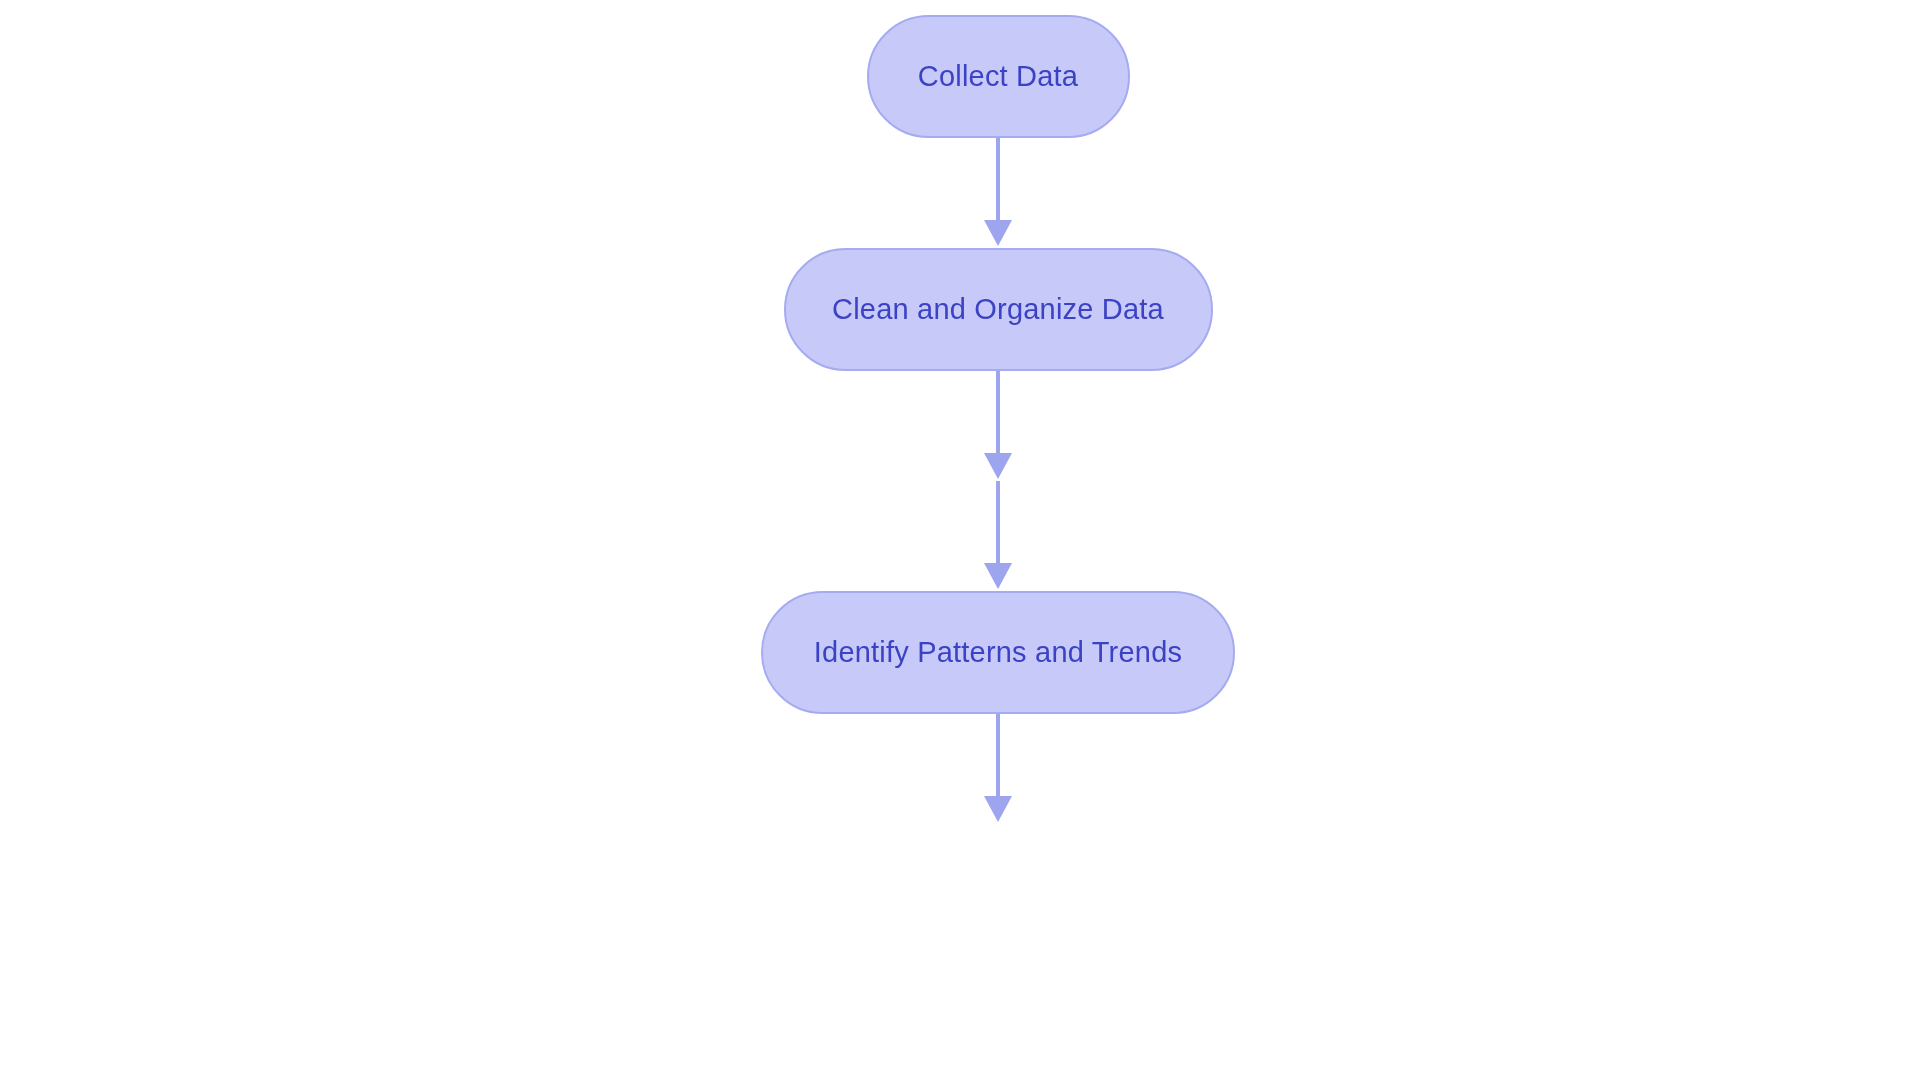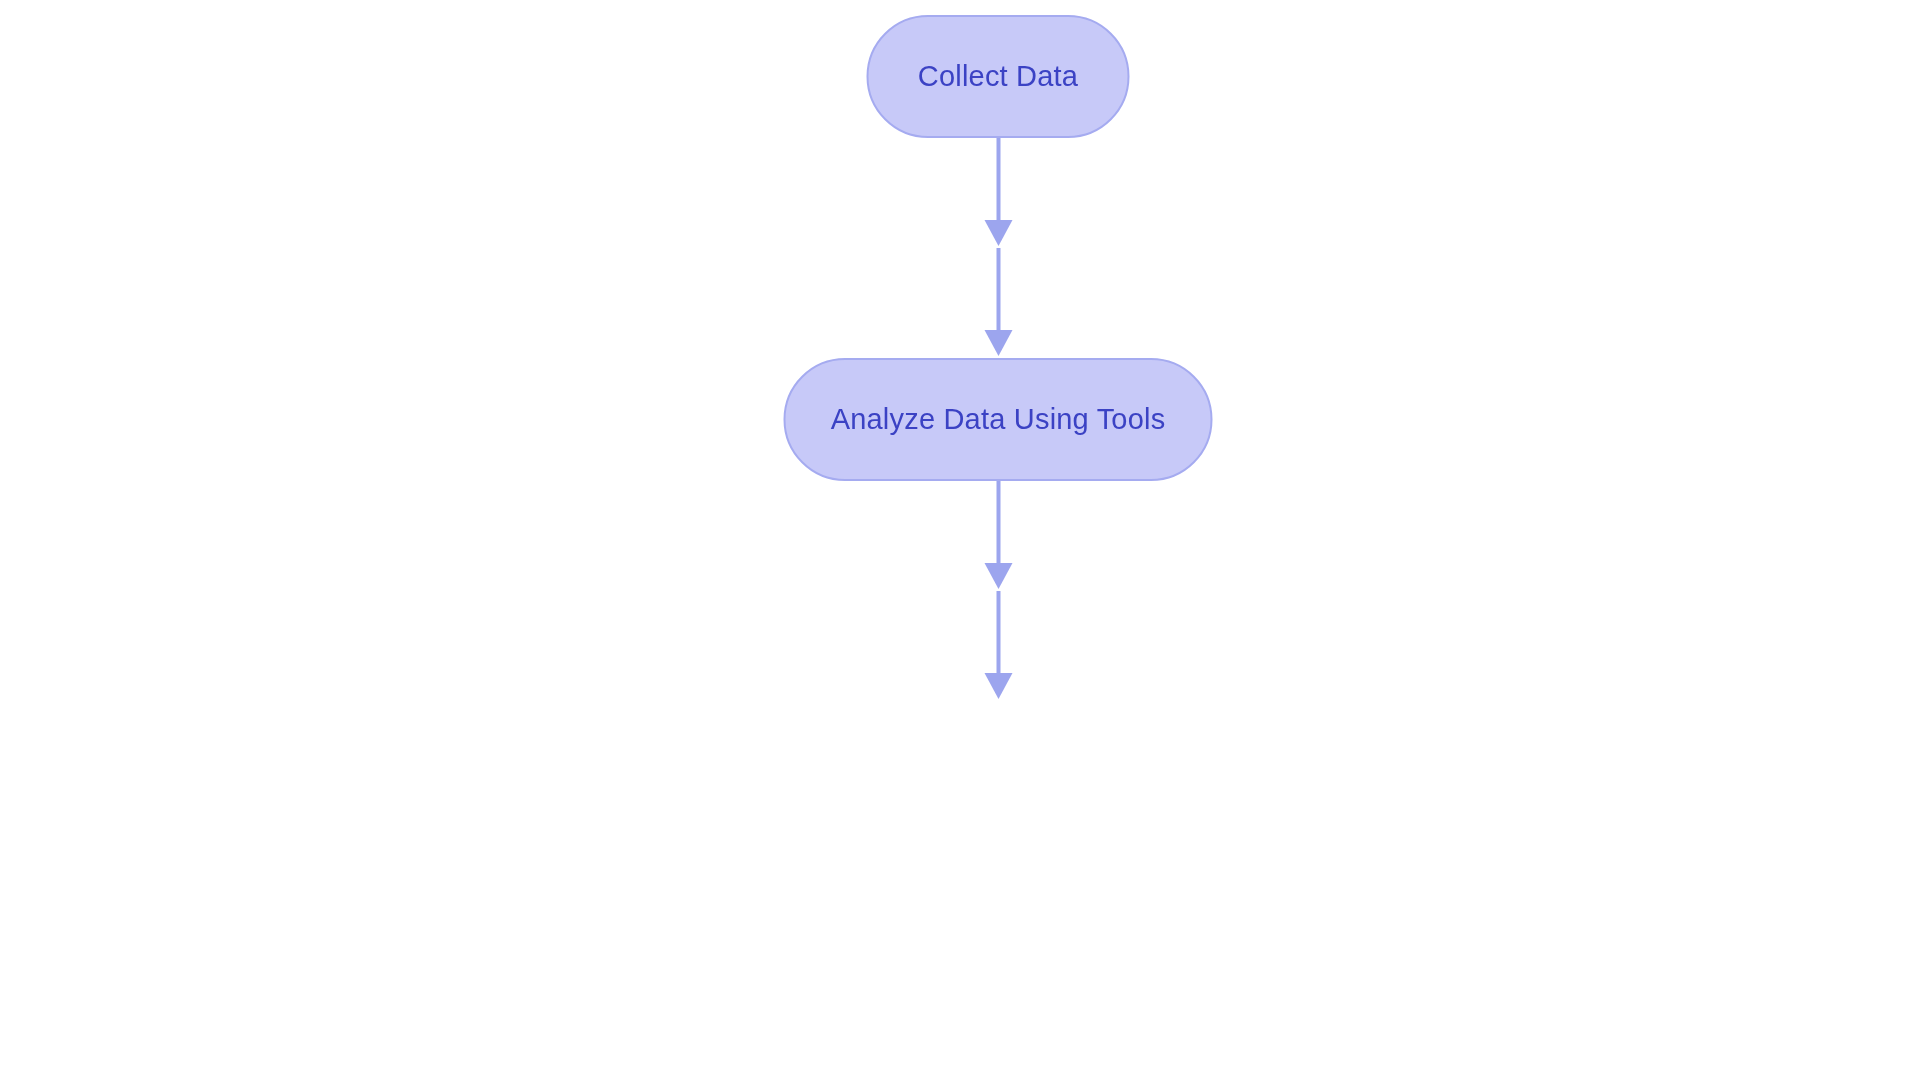--- a/index.html
+++ b/index.html
@@ -81,36 +81,39 @@
 
     <div class="node w0">
       <span class="node-label">Collect Data</span>
     </div>
 
     <div class="arrow">
       <div class="arrow-line"></div>
       <div class="arrow-head"></div>
     </div>
 
-
-    <div class="arrow">
-      <div class="arrow-line"></div>
-      <div class="arrow-head"></div>
-    </div>
-
-    <div class="node w2">
-      <span class="node-label">Analyze Data Using Tools</span>
+    <div class="node w1">
+      <span class="node-label">Clean and Organize Data</span>
     </div>
 
     <div class="arrow">
       <div class="arrow-line"></div>
       <div class="arrow-head"></div>
     </div>
 
 
     <div class="arrow">
       <div class="arrow-line"></div>
       <div class="arrow-head"></div>
     </div>
 
+    <div class="node w3">
+      <span class="node-label">Identify Patterns and Trends</span>
+    </div>
+
+    <div class="arrow">
+      <div class="arrow-line"></div>
+      <div class="arrow-head"></div>
+    </div>
+
 
   </div>
 </div>
 
 </body></html>

